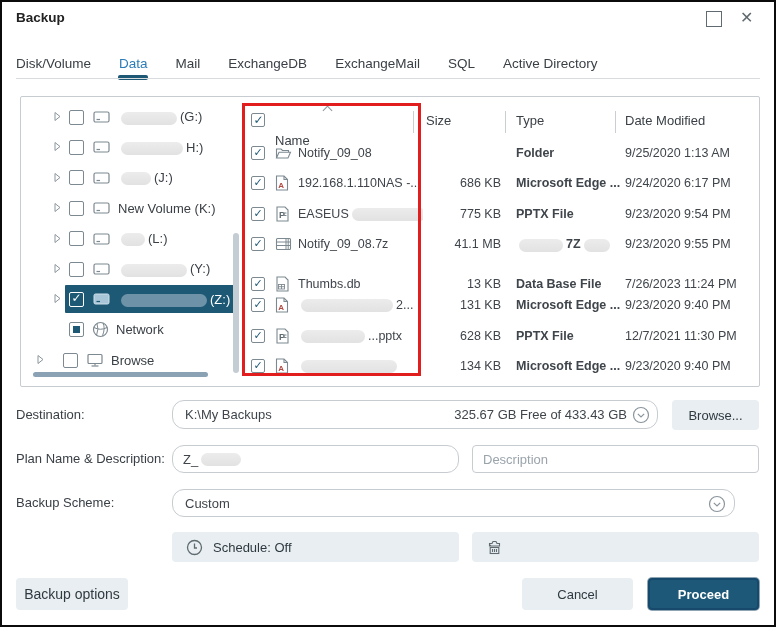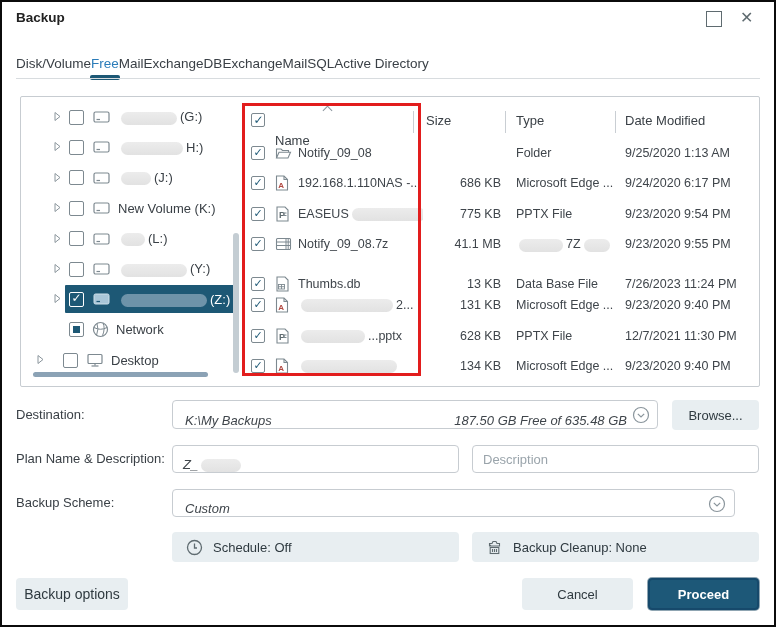--- a/index.html
+++ b/index.html
@@ -5,21 +5,21 @@
   html,body{margin:0;padding:0;background:#fff;}
   *{box-sizing:border-box;font-family:"Liberation Sans","DejaVu Sans",sans-serif;}
   #window{position:relative;width:776px;height:627px;background:#fff;border:2px solid #0b0b0b;overflow:hidden;}
 
   
   #title{position:absolute;left:14px;top:8px;font-size:13.5px;font-weight:700;color:#222;}
   #win-max{position:absolute;left:704px;top:9px;width:16px;height:16px;border:1.5px solid #5f6b70;}
   #win-close{position:absolute;left:738px;top:6px;font-size:16px;color:#5f6b70;line-height:20px;}
 
   
-  #tabs{position:absolute;left:0;top:48px;height:26px;display:flex;padding-left:14px;align-items:center;}
+  #tabs{position:absolute;left:0;top:48px;height:26px;display:flex;gap:28px;padding-left:14px;align-items:center;}
   .tab{font-size:13.5px;color:#3a4046;position:relative;cursor:default;white-space:nowrap;}
   .tab.active{color:#2b7cb9;}
   .tab.active::after{content:"";position:absolute;left:50%;transform:translateX(-50%);bottom:-9px;width:30px;height:5px;background:#1d5875;border-radius:2px;}
   #tab-divider{position:absolute;left:14px;right:14px;top:76px;height:1px;background:#d8dcdf;}
 
   
   #panel{position:absolute;left:18px;top:94px;width:740px;height:291px;border:1px solid #c7ccd1;border-radius:2px;background:#fff;}
 
   
   .tree-row{position:absolute;left:0;height:30px;width:222px;display:flex;align-items:center;}
@@ -45,31 +45,31 @@
   #list-header{position:absolute;left:225px;top:12px;height:26px;right:2px;}
   .col-div{position:absolute;top:2px;height:22px;width:1px;background:#c9ced3;}
   .hdr-label{position:absolute;top:4px;font-size:13px;color:#3a4046;}
   #sort-caret{position:absolute;left:78px;top:-2px;width:7px;height:7px;border-left:1.5px solid #8a959c;border-top:1.5px solid #8a959c;transform:rotate(45deg);}
   .list-row{position:absolute;left:225px;right:2px;height:30px;}
   .lcell{position:absolute;top:50%;transform:translateY(-50%);font-size:12.5px;color:#3f454b;white-space:nowrap;}
   .c-check{left:5px;}
   .c-icon{left:29px;}
   .c-name{left:52px;max-width:125px;overflow:hidden;}
   .c-size{left:165px;width:90px;text-align:right;}
-  .c-type{left:270px;width:105px;overflow:hidden;}
+  .c-type{left:270px;width:105px;overflow:hidden;font-weight:bold;}
   .c-date{left:379px;}
   .list-row .cb{width:14px;height:14px;}
   .list-row .cb.checked::after{font-size:11px;left:1.5px;top:-1px;}
 
   
   #annotation-rect{position:absolute;left:240px;top:101px;width:179px;height:273px;border:3px solid #e21d1d;pointer-events:none;}
 
   
   .form-label{position:absolute;left:14px;font-size:13px;color:#3a4046;}
-  .field{position:absolute;border:1px solid #c7ccd1;border-radius:4px;background:#fff;display:flex;align-items:flex-end;font-size:13px;color:#3f454b;font-style:italic;}
+  .field{position:absolute;border:1px solid #c7ccd1;border-radius:12px;background:#fff;display:flex;align-items:center;font-size:13px;color:#3f454b;}
   #dest-field{left:170px;top:398px;width:486px;height:29px;padding:0 30px 0 12px;}
   #dest-free{margin-left:auto;color:#3f454b;}
   #dest-chevron{position:absolute;right:7px;top:5px;}
   #browse-btn{position:absolute;left:670px;top:398px;width:87px;height:30px;background:#e8eef1;border:none;border-radius:4px;font-size:13px;color:#2f3a40;}
   #plan-field{left:170px;top:443px;width:287px;height:28px;padding:0 10px;}
   #desc-input{position:absolute;left:470px;top:443px;width:287px;height:28px;border:1px solid #c7ccd1;border-radius:4px;padding:0 10px;font-size:13px;color:#3f454b;outline:none;}
   #desc-input::placeholder{color:#9aa4ab;}
   #scheme-field{left:170px;top:487px;width:563px;height:28px;padding:0 30px 0 12px;}
   #scheme-chevron{position:absolute;right:8px;top:5px;}
 
@@ -85,21 +85,21 @@
 <body>
 
 <div id="window">
 
   <div id="title">Backup</div>
   <div id="win-max"></div>
   <div id="win-close">✕</div>
 
   <div id="tabs">
       <span class="tab">Disk/Volume</span>
-      <span class="tab active" style="color: rgb(43, 124, 185);">Free</span>
+      <span class="tab active" style="color: rgb(43, 124, 185);">Data</span>
       <span class="tab">Mail</span>
       <span class="tab">ExchangeDB</span>
       <span class="tab">ExchangeMail</span>
       <span class="tab">SQL</span>
       <span class="tab">Active Directory</span>
     </div>
   <div id="tab-divider"></div>
 
   <div id="panel">
     <div class="tree-sel-bar"></div>
@@ -218,21 +218,21 @@
             </svg></span>
           <span style="width: 17px; display: inline-block;"></span>
           <span class="cb unchecked"></span>
           <span class="icon" style="margin-left: 8px;">
             <svg width="18" height="16" viewBox="0 0 18 16">
               <rect x="2" y="2.5" width="14" height="9" rx="1" fill="none" stroke="#7d8990" stroke-width="1.2"></rect>
               <line x1="9" y1="11.5" x2="9" y2="13.5" stroke="#7d8990" stroke-width="1.2"></line>
               <line x1="5.5" y1="14" x2="12.5" y2="14" stroke="#7d8990" stroke-width="1.2"></line>
             </svg>
           </span>
-          <span class="tree-label">Desktop</span>
+          <span class="tree-label">Browse</span>
         </div>
       </div>
     <div id="tree-vscroll"></div>
     <div id="tree-hscroll"></div>
 
     <div id="list-header">
       <span class="cb checked" style="position:absolute;left:5px;top:4px;width:14px;height:14px;"></span>
       <span class="hdr-label" style="left:29px;margin-top:20px;">Name</span>
       <span id="sort-caret"></span>
       <span class="col-div" style="left:167px;"></span>
@@ -359,21 +359,21 @@
           <span class="lcell c-date">9/23/2020 9:40 PM</span>
         </div>
       </div>
   </div>
 
   <div id="annotation-rect" style="border-color: rgb(226, 29, 29);"></div>
 
   <div class="form-label" style="top:405px;">Destination:</div>
   <div class="field" id="dest-field">
     <span>K:\My Backups</span>
-    <span id="dest-free">187.50 GB Free of 635.48 GB</span>
+    <span id="dest-free">325.67 GB Free of 433.43 GB</span>
     <span id="dest-chevron" class="icon">
       <svg width="18" height="18" viewBox="0 0 18 18">
           <circle cx="9" cy="9" r="7.5" fill="none" stroke="#8a959c" stroke-width="1.2"></circle>
           <polyline points="5.8,7.8 9,11 12.2,7.8" fill="none" stroke="#8a959c" stroke-width="1.2"></polyline>
         </svg>
     </span>
   </div>
   <button id="browse-btn">Browse...</button>
 
   <div class="form-label" style="top:449px;">Plan Name &amp; Description:</div>
@@ -406,20 +406,19 @@
   <button class="pill-btn" id="cleanup-btn">
     <span class="icon">
       <svg width="17" height="17" viewBox="0 0 17 17">
           <path d="M3.5 7 L3.5 4.5 L6 4.5 L7 2.5 L10 2.5 L11 4.5 L13.5 4.5 L13.5 7 Z M3.5 7 L4.5 7 L4.5 5.8 M3.5 7 L13.5 7" fill="none" stroke="#5f6b70" stroke-width="1.1"></path>
           <rect x="4.2" y="8.5" width="8.6" height="6" fill="none" stroke="#5f6b70" stroke-width="1.1"></rect>
           <line x1="6.5" y1="10" x2="6.5" y2="13" stroke="#5f6b70" stroke-width="1.1"></line>
           <line x1="8.5" y1="10" x2="8.5" y2="13" stroke="#5f6b70" stroke-width="1.1"></line>
           <line x1="10.5" y1="10" x2="10.5" y2="13" stroke="#5f6b70" stroke-width="1.1"></line>
         </svg>
     </span>
-    <span>Backup Cleanup: None</span>
   </button>
 
   <button id="backup-options-btn">Backup options</button>
   <button id="cancel-btn">Cancel</button>
   <button id="proceed-btn">Proceed</button>
 
 </div>
 
 </body></html>

